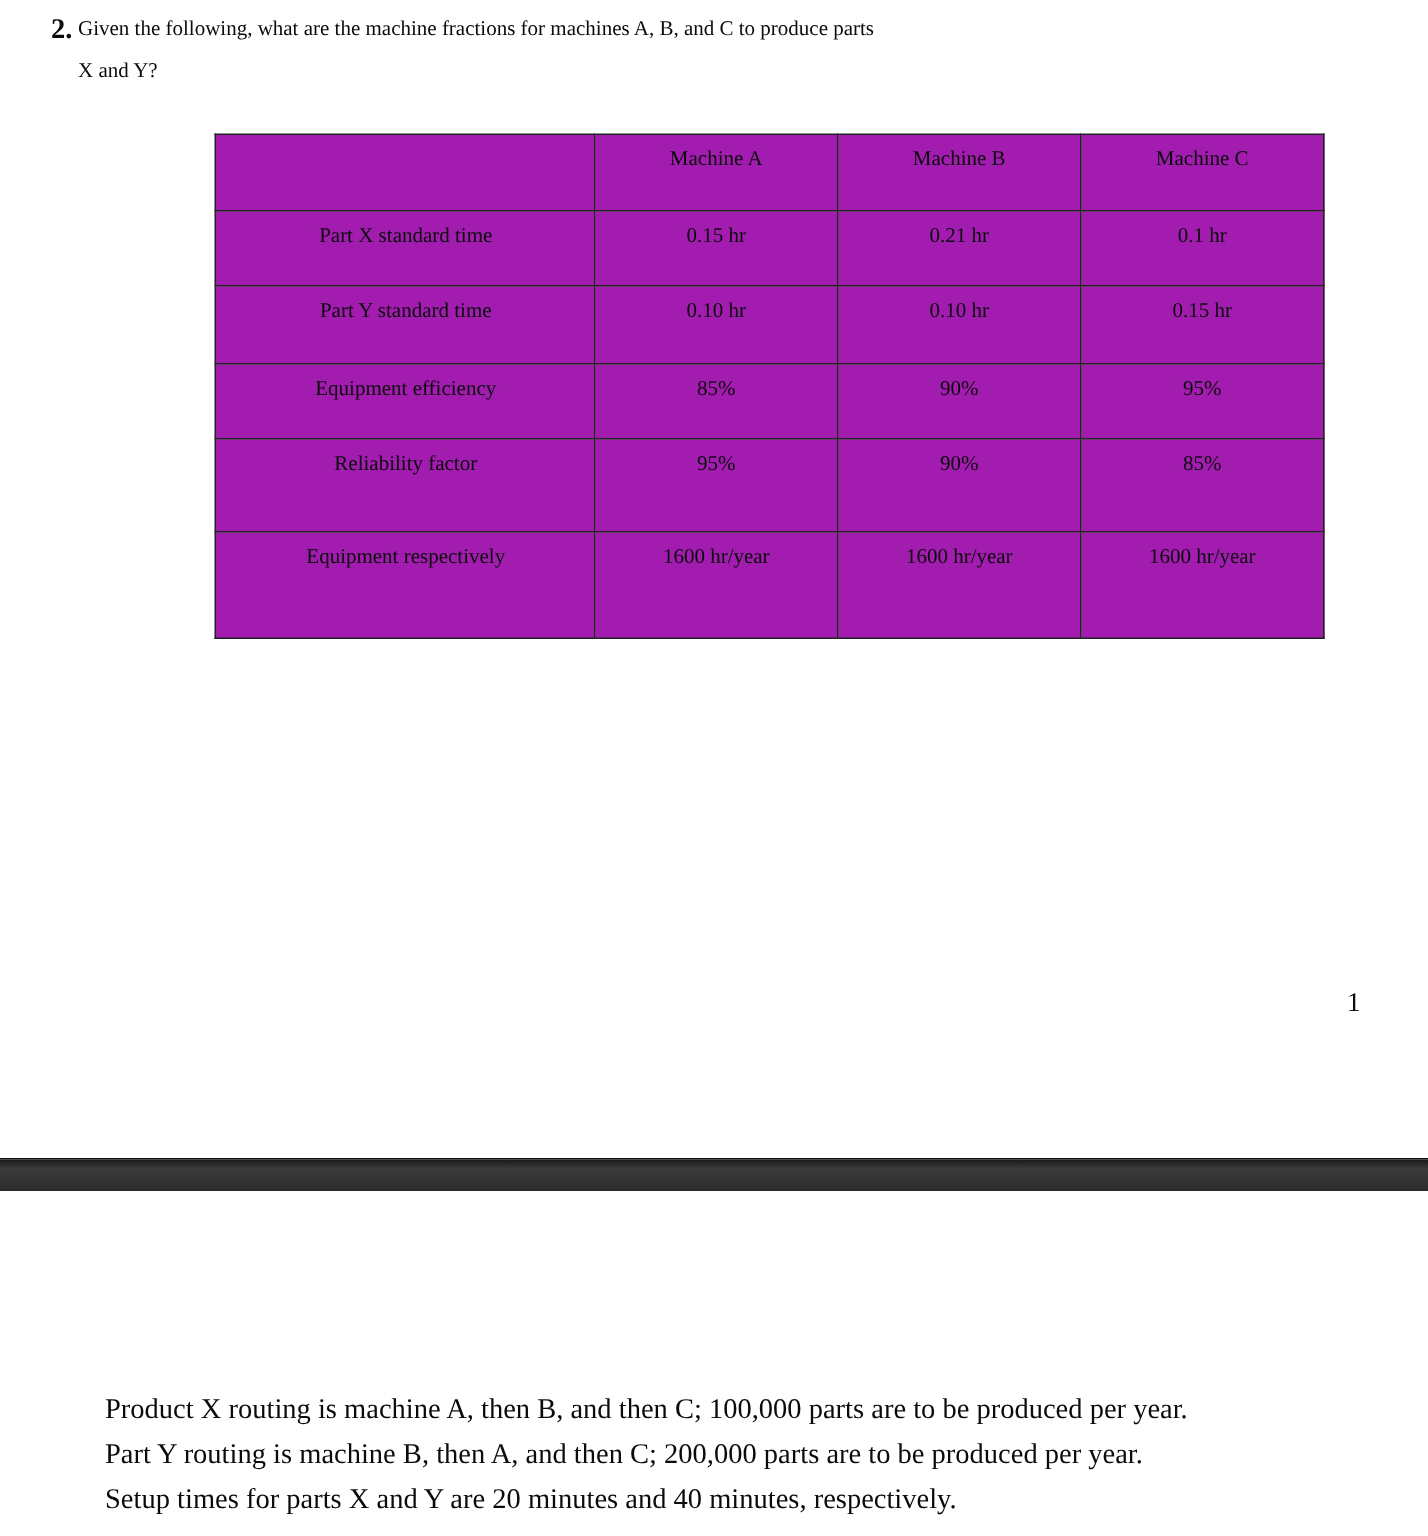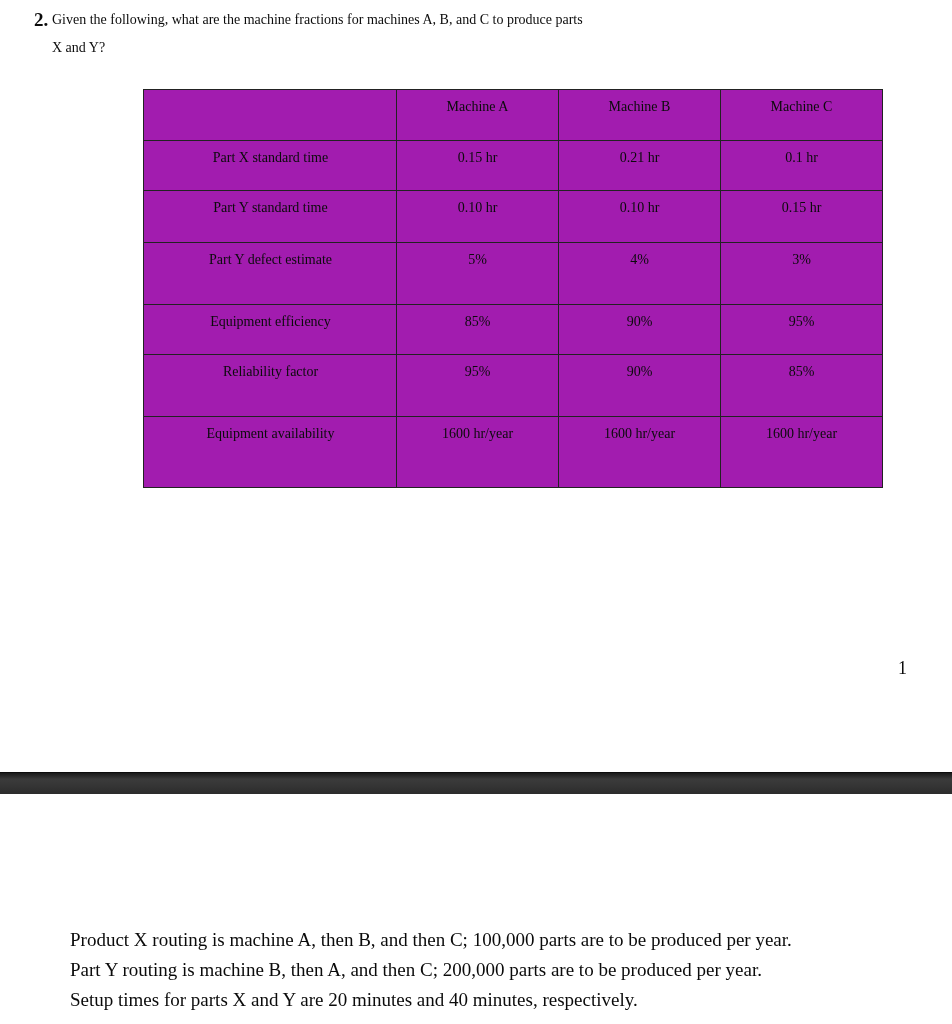--- a/index.html
+++ b/index.html
@@ -161,43 +161,37 @@
       </tr>
 
       <tr class="r-1">
         <td class="col-label">Part Y standard time</td>
         <td class="col-val">0.10 hr</td>
         <td class="col-val">0.10 hr</td>
         <td class="col-val">0.15 hr</td>
       </tr>
 
 
-      <tr class="r-3">
-        <td class="col-label">Part Y defect estimate</td>
-        <td class="col-val">5%</td>
-        <td class="col-val">4%</td>
-        <td class="col-val">3%</td>
-      </tr>
 
       <tr class="r-4">
         <td class="col-label">Equipment efficiency</td>
         <td class="col-val">85%</td>
         <td class="col-val">90%</td>
         <td class="col-val">95%</td>
       </tr>
 
       <tr class="r-5">
         <td class="col-label">Reliability factor</td>
         <td class="col-val">95%</td>
         <td class="col-val">90%</td>
         <td class="col-val">85%</td>
       </tr>
 
       <tr class="r-6">
-        <td class="col-label">Equipment availability</td>
+        <td class="col-label">Equipment respectively</td>
         <td class="col-val">1600 hr/year</td>
         <td class="col-val">1600 hr/year</td>
         <td class="col-val">1600 hr/year</td>
       </tr>
     </tbody>
   </table>
 
   <div class="page-number">1</div>
 </div>
 

